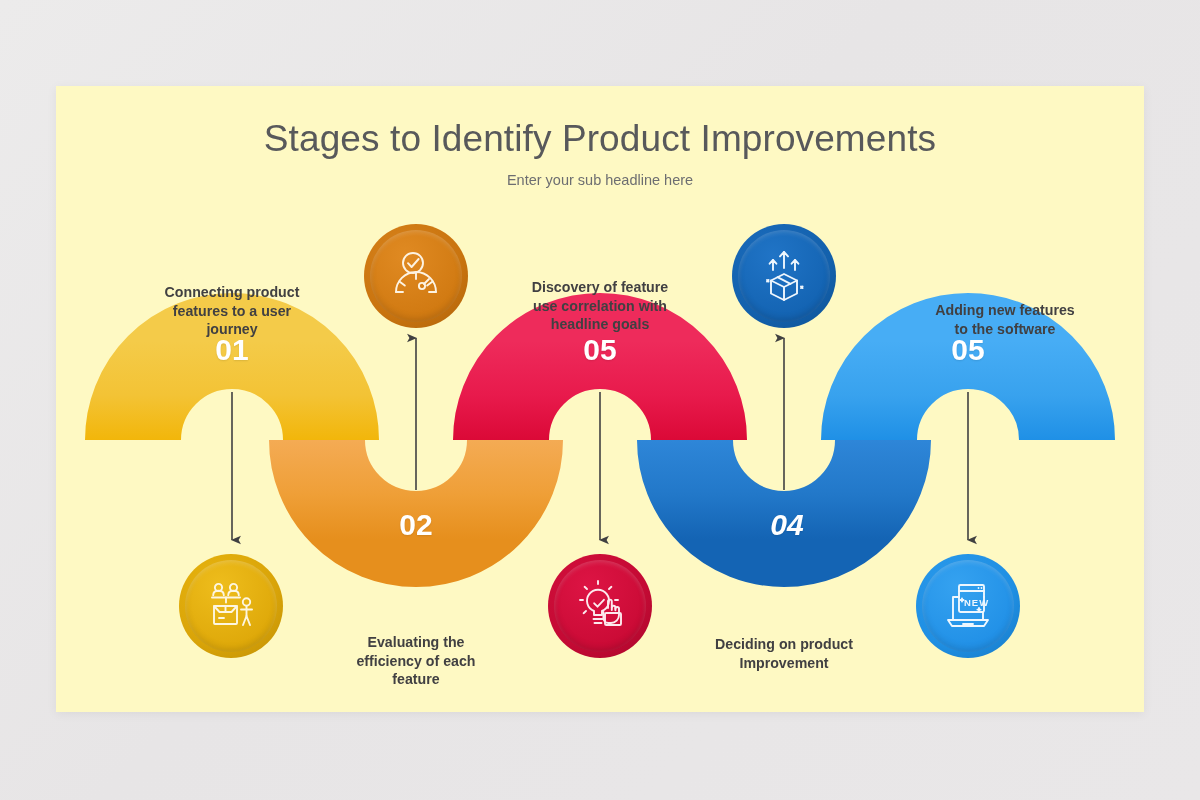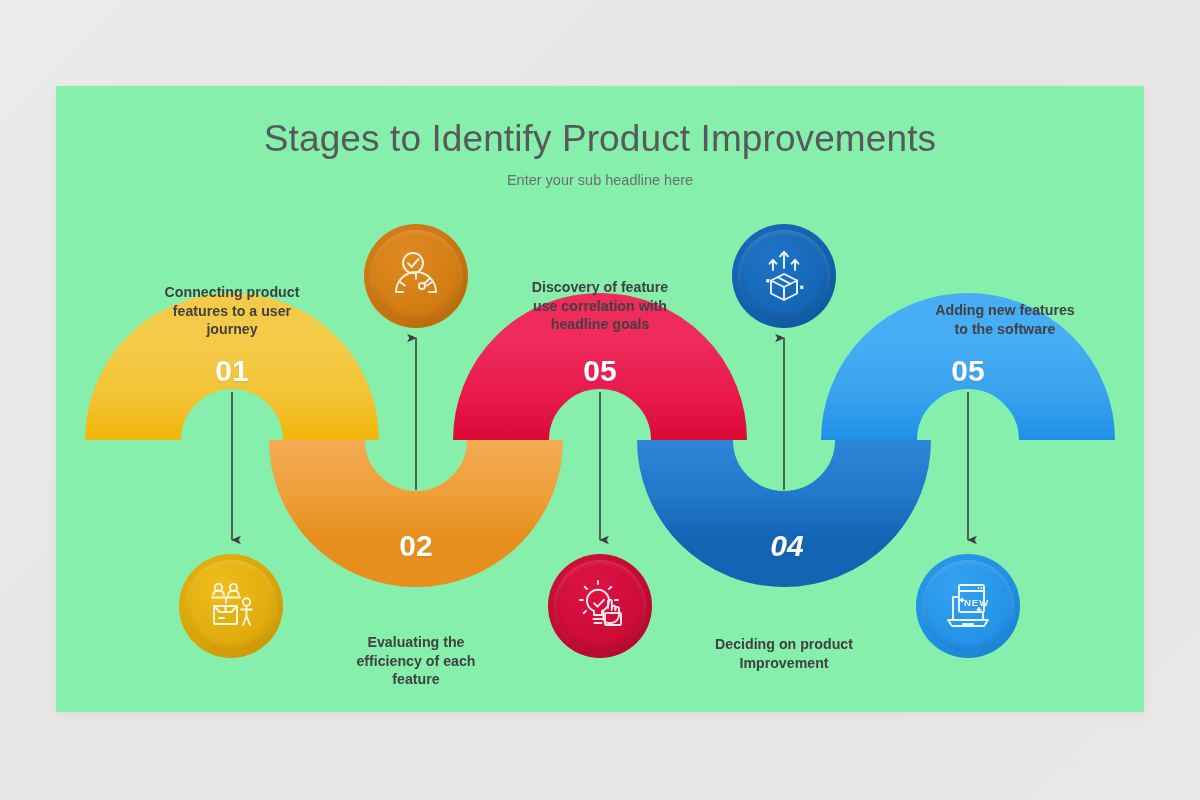--- a/index.html
+++ b/index.html
@@ -9,21 +9,21 @@
     font-family: "Liberation Sans", sans-serif;
   }
   body {
     background: linear-gradient(135deg, #ecebeb 0%, #e7e5e6 45%, #e9e7e8 100%);
     position: relative;
   }
   #slide-card {
     position: absolute;
     left: 56px; top: 86px;
     width: 1088px; height: 626px;
-    background: #86efac;
+    background: #fef9c3;
     box-shadow: 0 2px 10px rgba(0,0,0,0.06);
   }
   #page-title {
     position: absolute;
     left: 0; top: 32px; width: 100%;
     text-align: center;
     font-size: 37px;
     font-weight: 400;
     color: #58595b;
     letter-spacing: 0.1px;
@@ -52,21 +52,20 @@
     white-space: pre-line;
     margin-top: 45px;
   }
   .stage-num {
     position: absolute;
     font-size: 30px;
     font-weight: bold;
     color: #ffffff;
     text-align: center;
     text-shadow: 0 1px 2px rgba(0,0,0,0.10);
-    margin-top: 21px;
   }
   .icon-circle {
     position: absolute;
     width: 104px; height: 104px;
     border-radius: 50%;
   }
   .icon-circle .inner {
     position: absolute;
     left: 6px; top: 6px;
     width: 92px; height: 92px;

